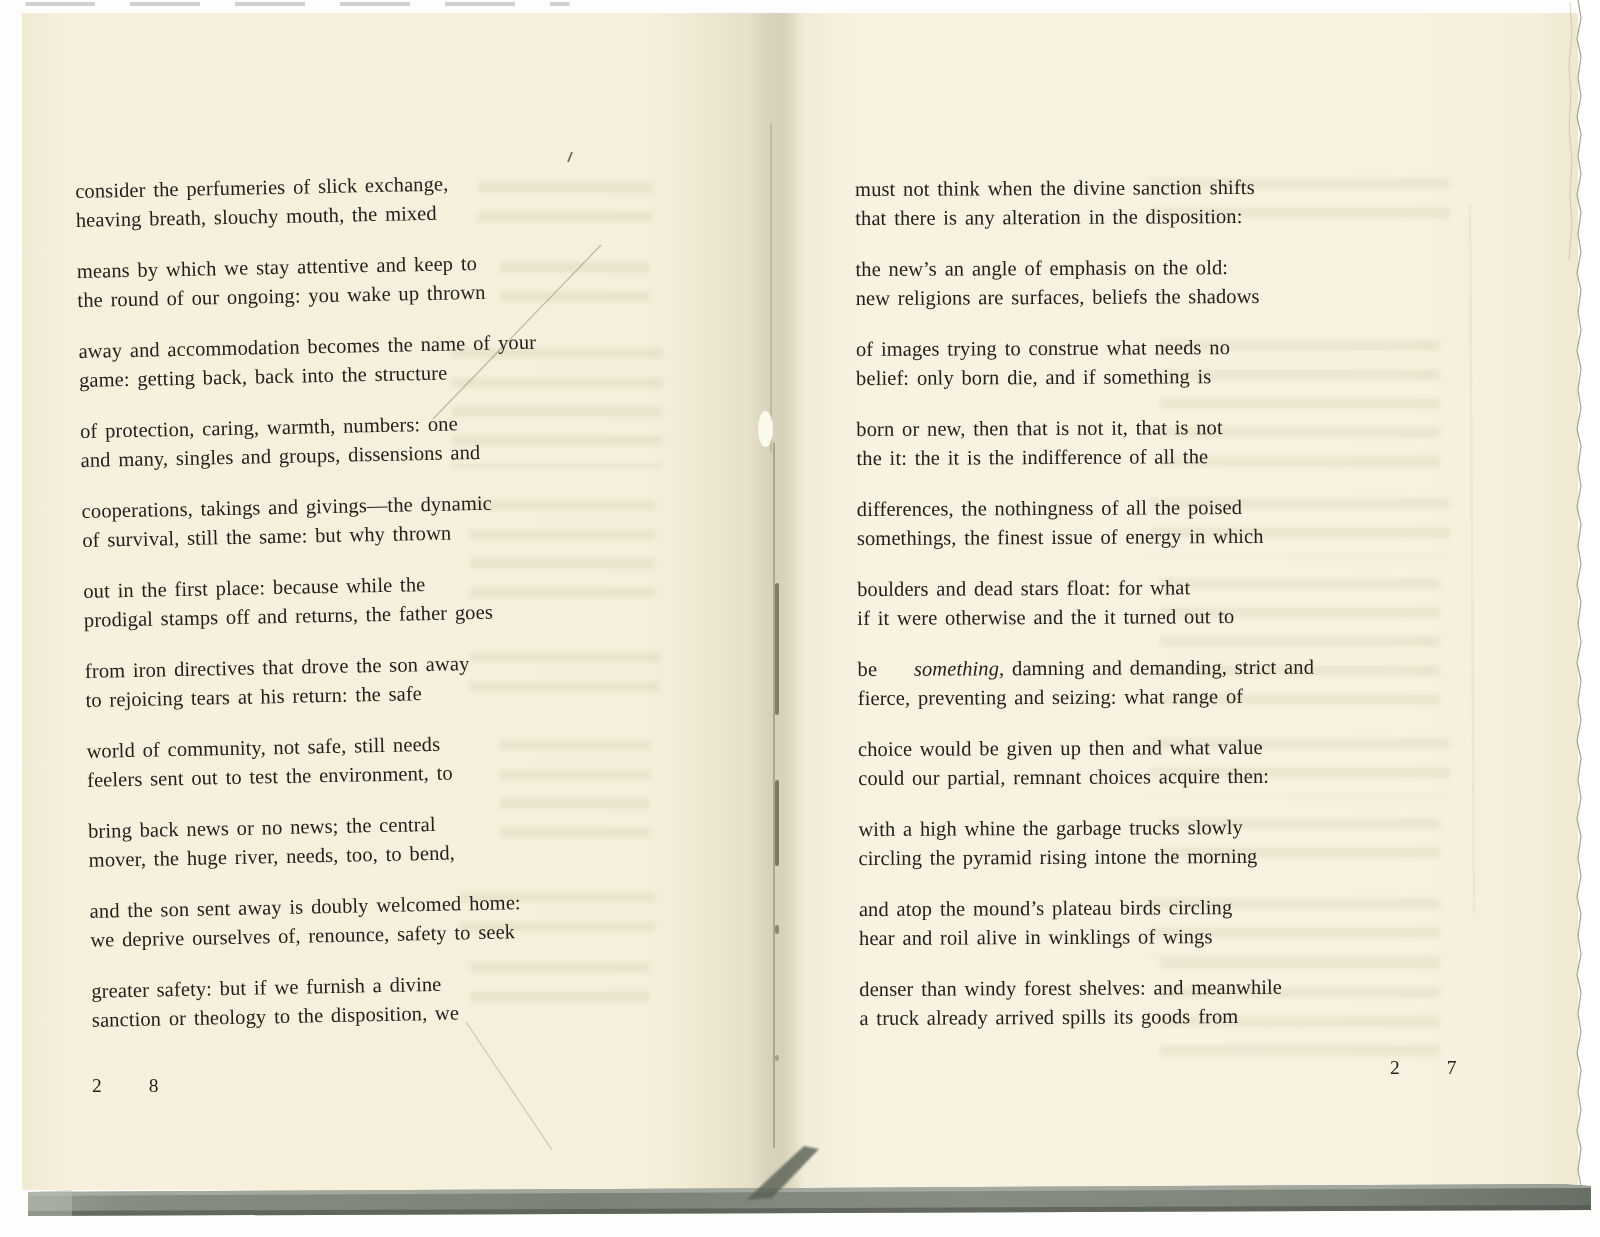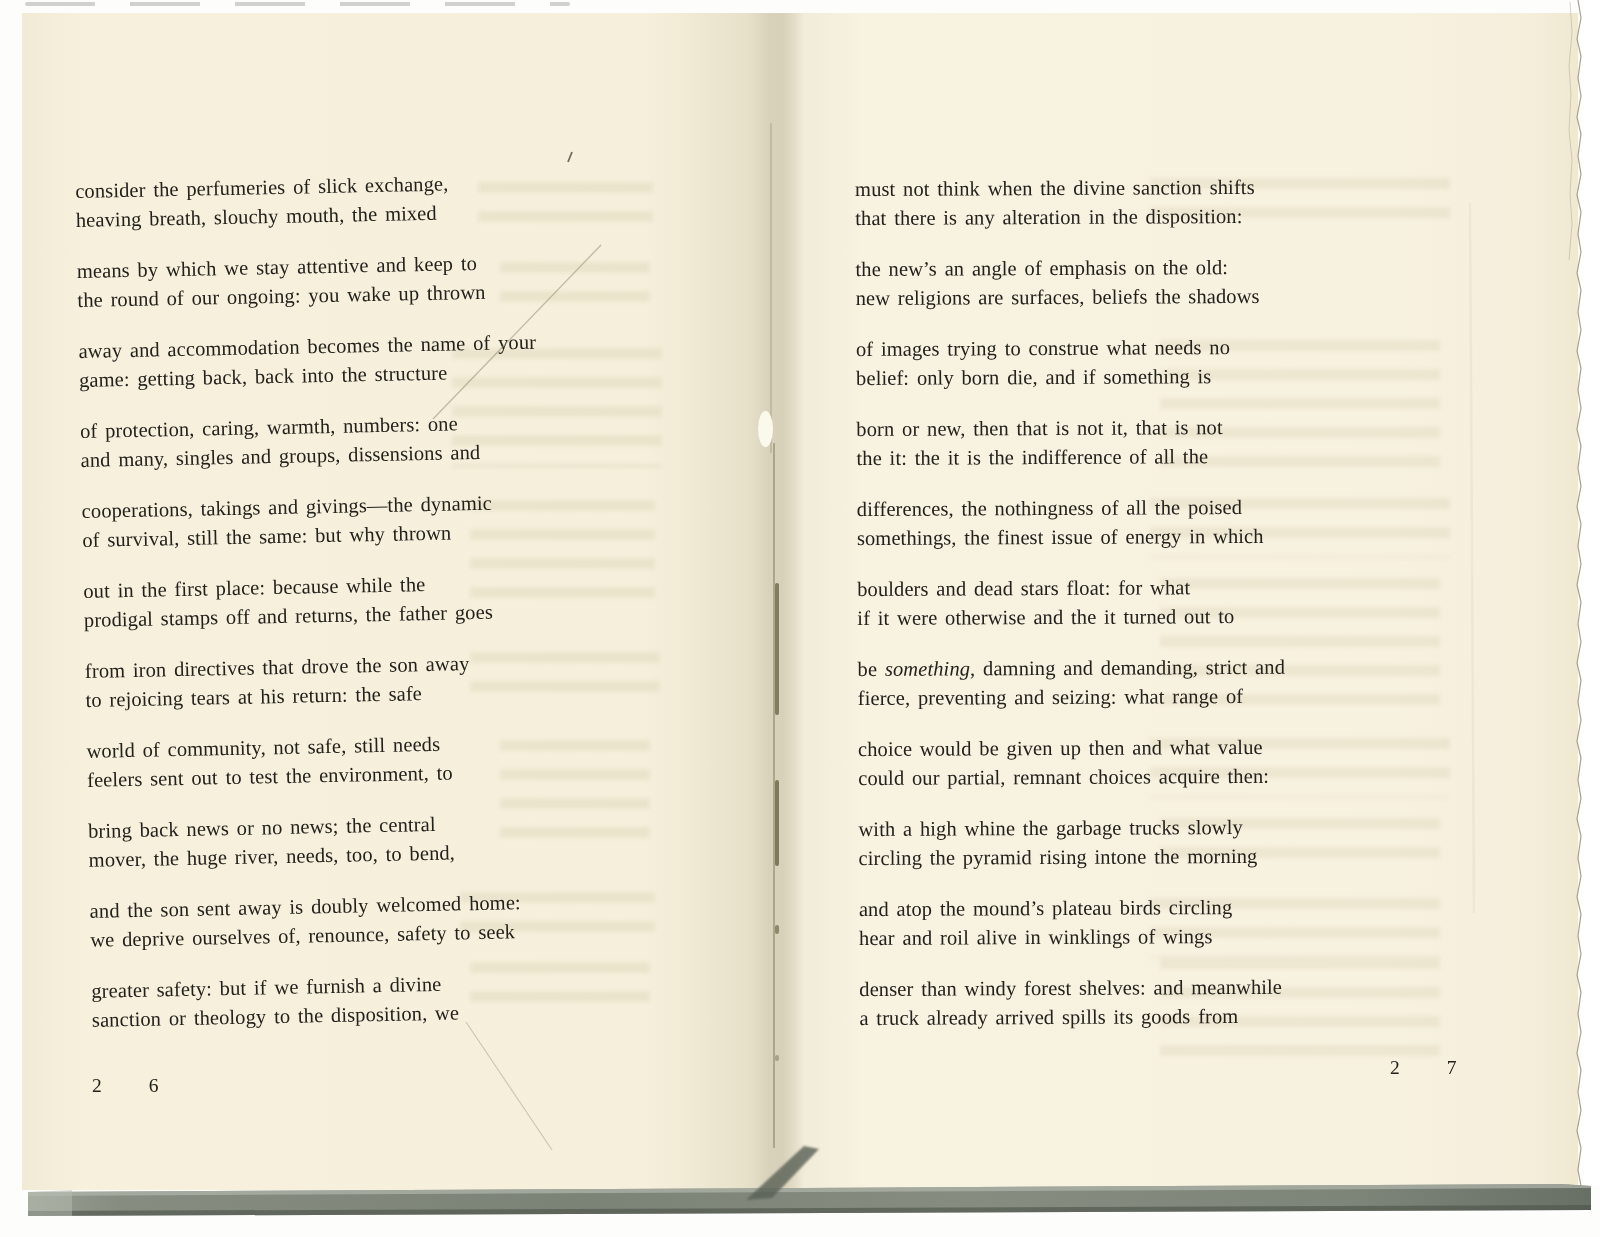--- a/index.html
+++ b/index.html
@@ -22,21 +22,21 @@
         #ece6d0 46.5%, #e3ddc8 48%, #eee8d3 49.5%,
         #f8f2e1 54%, #f7f1df 88%, #f4eedb 97%, #efe9d2 100%),
       var(--paper,#f6f0dd);
   }
   .poem{position:absolute;width:560px;color:var(--ink,#23211c);}
   .poem .line{
     font-size:20.5px;line-height:29px;white-space:nowrap;
     word-spacing:2.5px;letter-spacing:.1px;
   }
   .poem .stanza{margin-bottom:22px;}
-  .poem em{font-style:italic;}
+  .poem em{font-style:italic;margin-left:29px;}
   .poem-left{left:53px;top:164px;transform:rotate(-1.15deg);transform-origin:0 0;}
   .poem-right{left:833px;top:162px;transform:rotate(-0.3deg);transform-origin:0 0;}
   .pagenum{
     position:absolute;font-size:19.5px;color:var(--ink,#23211c);
     letter-spacing:21px;white-space:nowrap;
   }
   .pagenum-left{left:70px;top:1062px;}
   .pagenum-right{left:1368px;top:1044px;}
   
   .gutter-shade{
@@ -189,21 +189,21 @@
         <div class="stanza">
           <div class="line">and atop the mound’s plateau birds circling</div>
           <div class="line">hear and roil alive in winklings of wings</div>
         </div>
         <div class="stanza">
           <div class="line">denser than windy forest shelves: and meanwhile</div>
           <div class="line">a truck already arrived spills its goods from</div>
         </div>
       </div>
 
-    <div class="pagenum pagenum-left">2 6</div>
+    <div class="pagenum pagenum-left">2 8</div>
     <div class="pagenum pagenum-right">2 7</div>
   </div>
 
   <svg class="artifacts" width="1556" height="1177" viewBox="0 0 1556 1177">
     <path d="M579,232 L411,406" stroke="rgba(140,132,108,0.5)" stroke-width="1.3" fill="none"></path>
     <path d="M444,1009 L530,1137" stroke="rgba(140,132,108,0.38)" stroke-width="1.2" fill="none"></path>
     <path d="M550,139 l-4,10" stroke="rgba(80,75,60,0.8)" stroke-width="1.8" fill="none"></path>
     <path d="M1448,190 L1452,900" stroke="rgba(185,175,142,0.12)" stroke-width="2.5" fill="none"></path>
   </svg>
 

